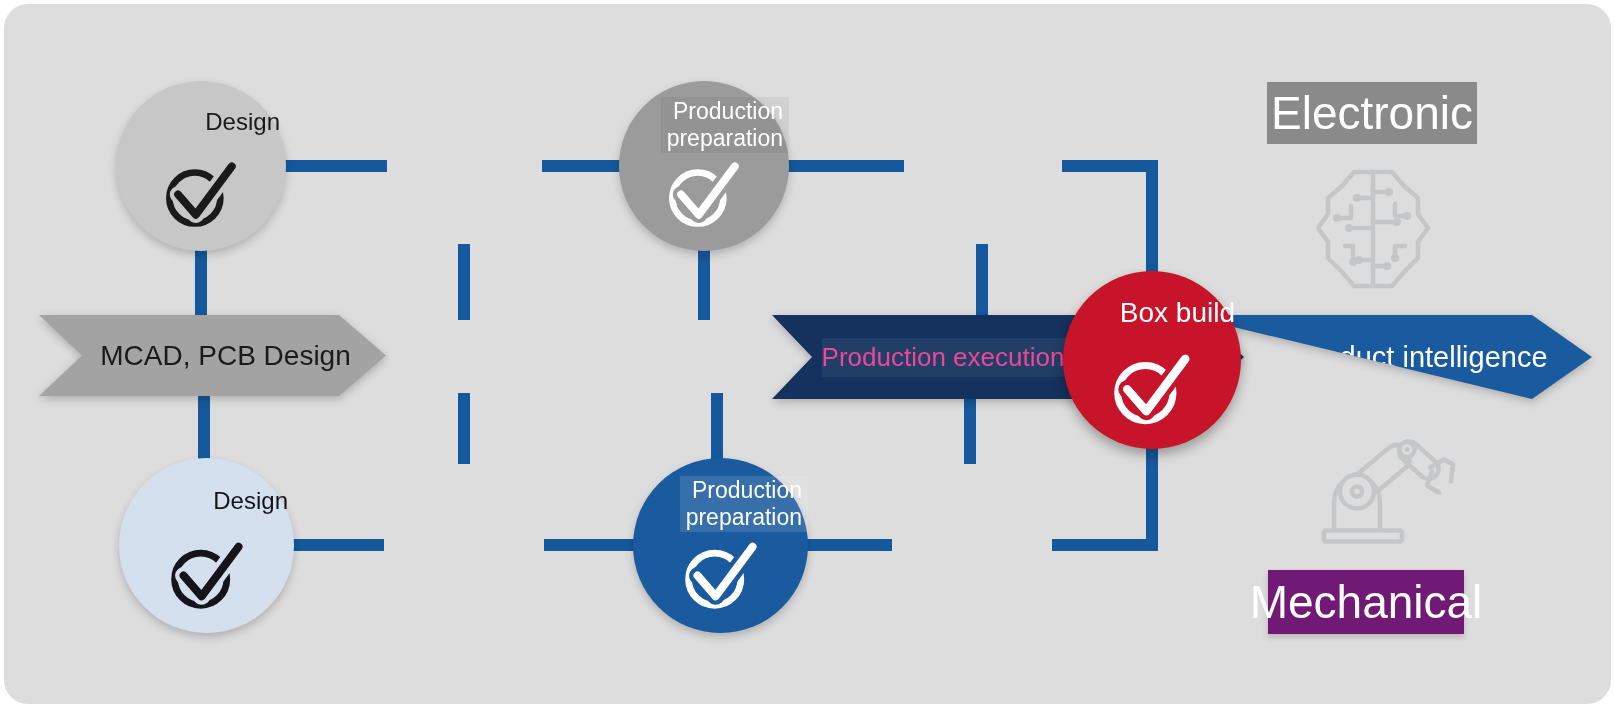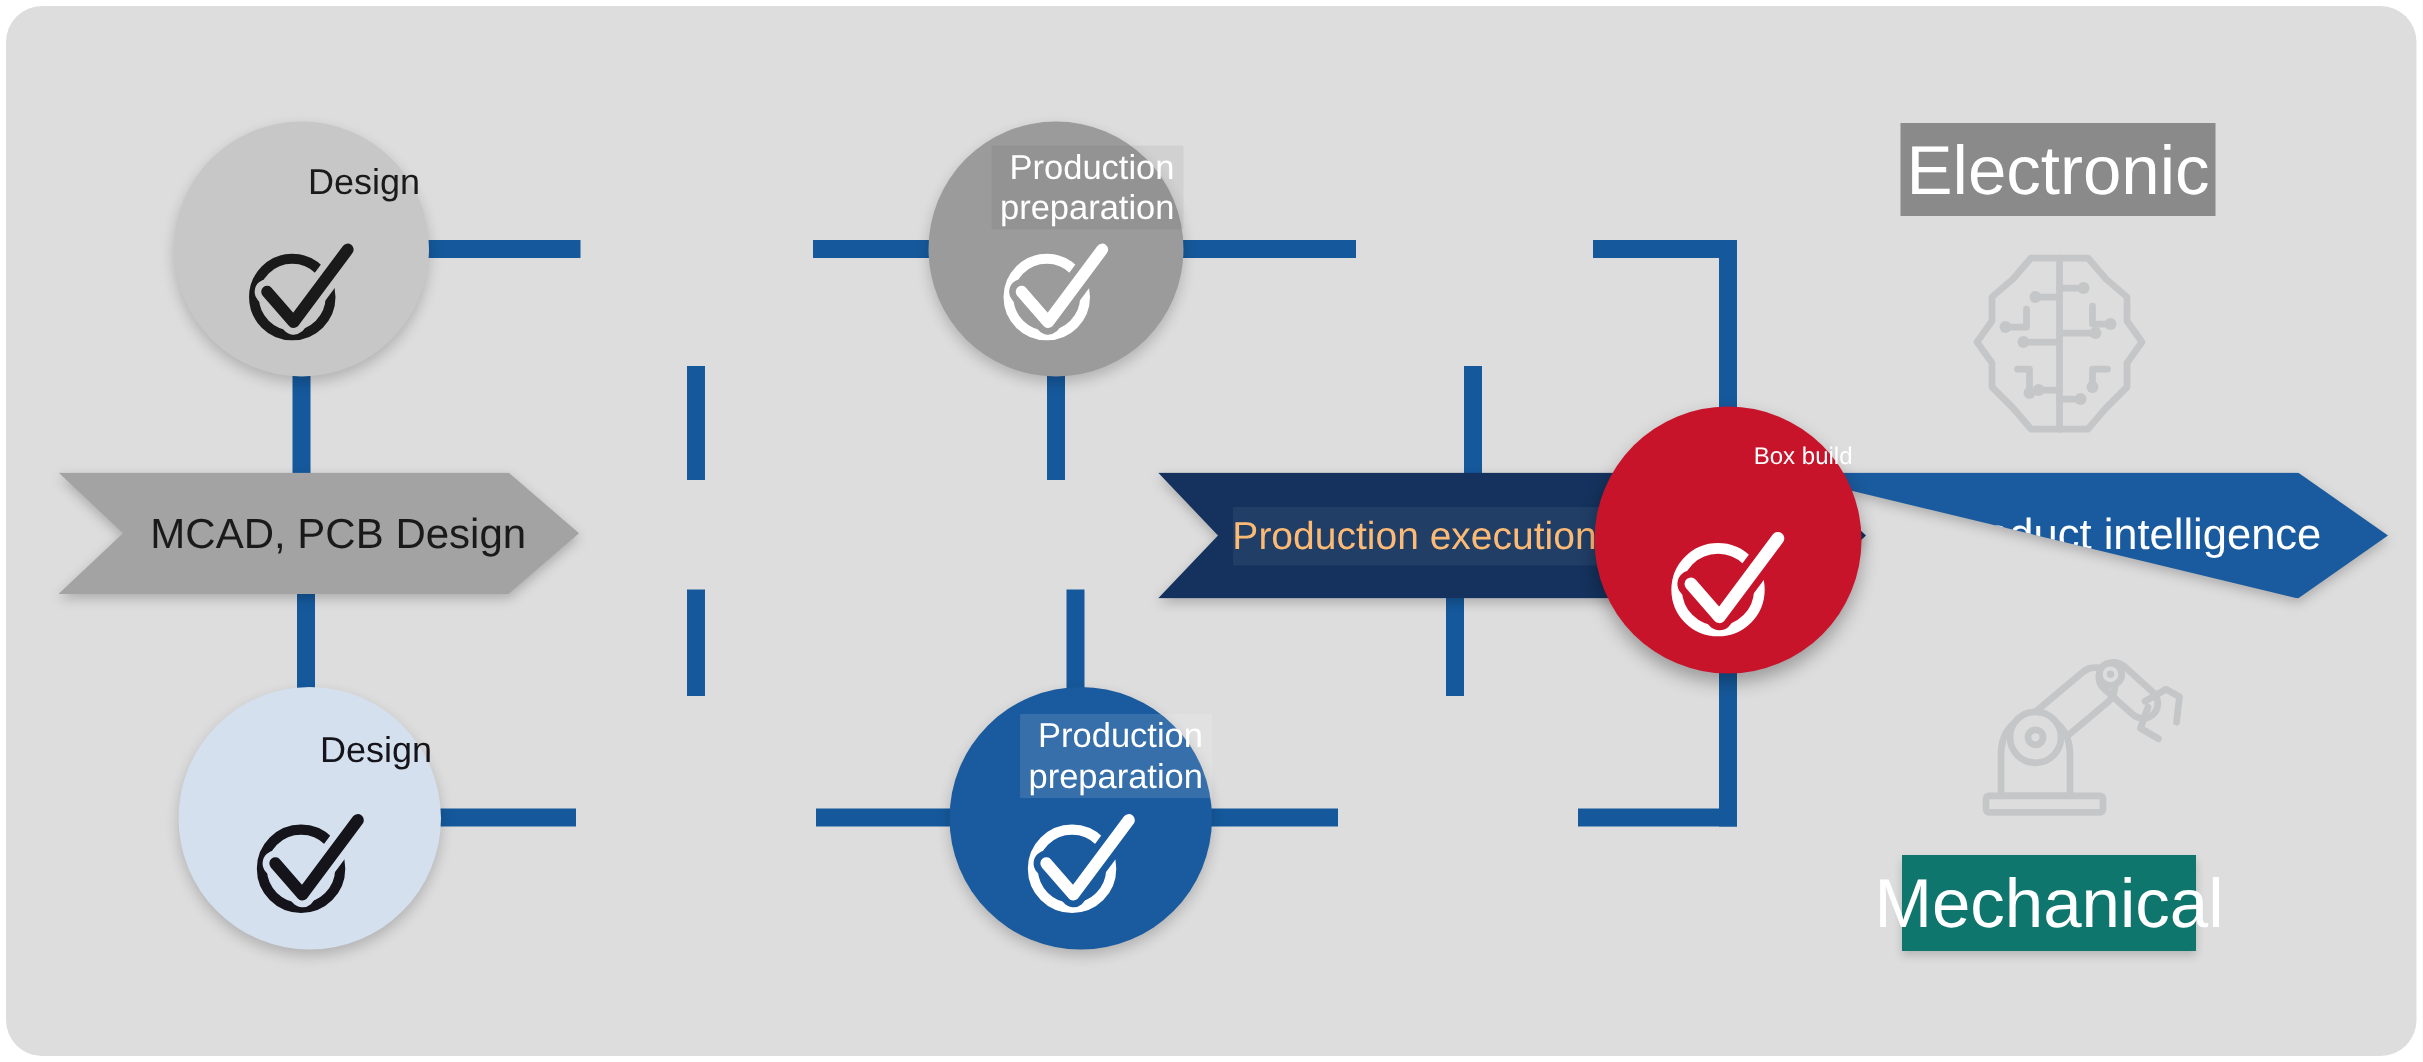--- a/index.html
+++ b/index.html
@@ -18,21 +18,21 @@
   .a2 .arrow-shape{background:#1a5a9e;clip-path:polygon(0 0, calc(100% - 47px) 0, 100% 50%, calc(100% - 47px) 100%, 0 100%, 40px 50%);}
   .a3 .arrow-shape{background:#14325d;clip-path:polygon(0 0, calc(100% - 45px) 0, 100% 50%, calc(100% - 45px) 100%, 0 100%, 40px 50%);}
   .a4 .arrow-shape{background:#1a5a9e;clip-path:polygon(0 0, calc(100% - 60px) 0, 100% 50%, calc(100% - 60px) 100%);}
   .a1{left:35px;top:311px;width:347px;height:81px;}
   .a2{left:382px;top:311px;width:384px;height:84px;}
   .a3{left:768px;top:311px;width:472px;height:84px;}
   .a4{left:1180px;top:311px;width:408px;height:84px;}
   .arrow-label{white-space:nowrap;}
   .a1 .arrow-label{color:#1a1a1a;font-size:28px;padding-left:26px;}
   .a2 .arrow-label{color:#ffffff;font-size:30px;padding-left:22px;}
-  .a3 .arrow-label{color:#fdba74;font-size:26px;padding-right:130px;background:rgba(255,255,255,0.06);padding-top:4px;padding-bottom:4px;}
+  .a3 .arrow-label{color:#ec4899;font-size:26px;padding-right:130px;background:rgba(255,255,255,0.06);padding-top:4px;padding-bottom:4px;}
   .a4 .arrow-label{color:#ffffff;font-size:29px;padding-left:66px;}
 
   
   .circle{position:absolute;border-radius:50%;z-index:3;text-align:right;box-shadow:0 4px 9px rgba(0,0,0,0.20);}
   .circle-label{position:absolute;left:0;right:0;white-space:pre-line;line-height:1.18;color:var(--fg);}
   .circle-label .hl{display:inline-block;padding:1px 6px;border-radius:1px;}
   .check{position:absolute;left:50%;transform:translateX(-50%);}
   .ck-ring{fill:none;stroke:var(--fg);stroke-width:7.5;}
   .ck-knock{fill:none;stroke:var(--fill);stroke-width:19;stroke-linecap:round;stroke-linejoin:round;}
   .ck-mark{fill:none;stroke:var(--fg);stroke-width:9;stroke-linecap:round;stroke-linejoin:round;}
@@ -46,35 +46,35 @@
   .c-b3{left:629px;top:454px;width:175px;height:175px;--fill:#1a5a9e;--fg:#ffffff;background:var(--fill);}
   .c-b4{left:880px;top:454px;width:175px;height:175px;--fill:#14325d;--fg:#ffffff;background:var(--fill);}
   .c-red{left:1059px;top:267px;width:178px;height:178px;--fill:#c8142b;--fg:#ffffff;background:var(--fill);z-index:4;box-shadow:0 6px 12px rgba(0,0,0,0.30);}
 
   .c-t1 .circle-label{top:26px;font-size:24px;}
   .c-t2 .circle-label,.c-t3 .circle-label,.c-t4 .circle-label{top:16px;font-size:23px;}
   .c-b1 .circle-label{top:28px;font-size:24px;}
   .c-b2 .circle-label{top:18px;font-size:23px;}
   .c-b3 .circle-label{top:18px;font-size:23px;}
   .c-b4 .circle-label{top:42px;font-size:23px;}
-  .c-red .circle-label{top:24px;font-size:16px;}
+  .c-red .circle-label{top:24px;font-size:28px;}
 
   .c-t3 .hl,.c-t4 .hl{background:rgba(0,0,0,0.05);}
   .c-b2 .hl{background:rgba(255,255,255,0.28);}
   .c-b3 .hl{background:rgba(255,255,255,0.13);}
   .c-b4 .hl{background:rgba(255,255,255,0.10);}
 
   .c-t1 .check,.c-t2 .check,.c-t3 .check,.c-t4 .check{width:88px;height:88px;bottom:16px;}
   .c-b1 .check,.c-b2 .check,.c-b3 .check,.c-b4 .check{width:90px;height:90px;bottom:16px;}
   .c-red .check{width:95px;height:95px;bottom:16px;}
 
   
   .legend-box{position:absolute;display:flex;align-items:center;justify-content:center;color:#ffffff;font-size:46px;z-index:3;}
   .legend-electronic{left:1263px;top:78px;width:210px;height:62px;background:#8a8a8a;}
-  .legend-mechanical{left:1264px;top:566px;width:196px;height:64px;background:#0f766e;box-shadow:0 3px 6px rgba(0,0,0,0.18);text-align:right;}
+  .legend-mechanical{left:1264px;top:566px;width:196px;height:64px;background:#701a75;box-shadow:0 3px 6px rgba(0,0,0,0.18);text-align:right;}
 
   .side-icon{position:absolute;z-index:2;}
   .brain-icon{left:1303px;top:158px;width:132px;height:134px;}
   .robot-icon{left:1306px;top:426px;width:150px;height:118px;}
   .ln{fill:none;stroke:#c5c6c8;stroke-width:4.5;stroke-linecap:round;stroke-linejoin:round;}
   .ln-fill{fill:#dddddd;stroke:#c5c6c8;stroke-width:4.5;}
   .dot{fill:#c5c6c8;stroke:none;}
 </style>
 </head>
 <body>

